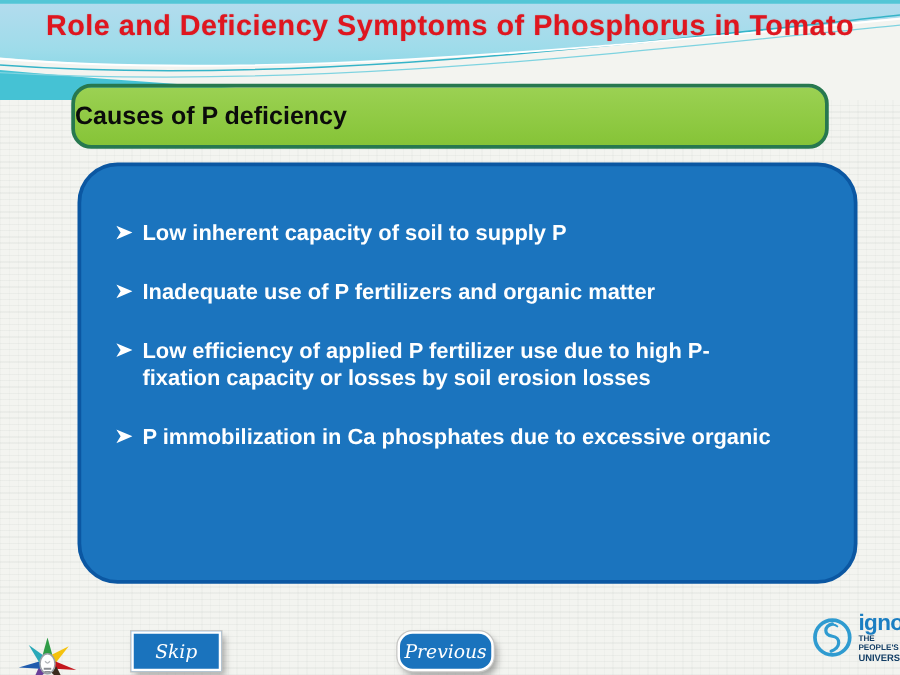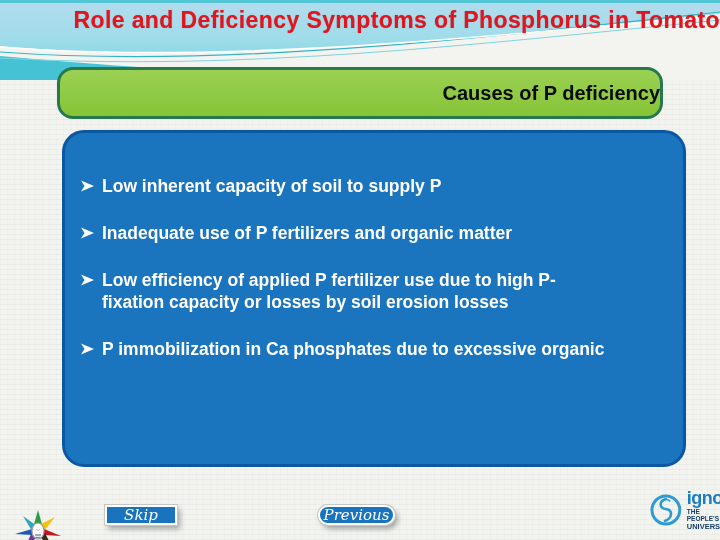--- a/index.html
+++ b/index.html
@@ -10,55 +10,55 @@
     font-family:"Liberation Sans", sans-serif;
     background-color:#f3f4f0;
     background-image:
       repeating-linear-gradient(0deg, rgba(160,170,165,0.10) 0 1px, transparent 1px 5px),
       repeating-linear-gradient(90deg, rgba(160,170,165,0.06) 0 1px, transparent 1px 7px);
   }
   
   .header-waves{position:absolute;top:0;left:0;width:720px;height:80px;}
   .slide-title{
     position:absolute;top:7px;left:0;width:720px;
-    text-align:right;
+    text-align:center;
     font-size:23px;font-weight:bold;letter-spacing:.4px;
     color:#df161f;
     text-shadow:0 0 1px rgba(180,0,0,.35);
   }
   
   .heading-box{
     position:absolute;left:57px;top:67px;width:606px;height:52px;
     box-sizing:border-box;
     background:linear-gradient(#9bd153,#86c437);
     border:3px solid #27784f;
     border-radius:16px;
-    display:flex;align-items:center;justify-content:flex-end;
+    display:flex;align-items:center;justify-content:flex-start;
     font-size:20px;font-weight:bold;color:#0b0b0b;
   }
   
   .content-box{
     position:absolute;left:62px;top:130px;width:624px;height:337px;
     box-sizing:border-box;
     background:#1b74be;
     border:3px solid #0b57a2;
-    border-radius:22px;
-    padding:42px 18px 0 16px;
+    border-radius:32px;
+    padding:42px 18px 0 28px;
   }
   .bullet-list{list-style:none;margin:0;padding:0;}
   .bullet-item{
     display:flex;align-items:flex-start;
     margin-bottom:25px;
     color:#ffffff;font-weight:bold;font-size:17.5px;line-height:22px;
   }
   .bullet-item .bullet-text{white-space:pre-line;}
   .bullet-arrow{flex:0 0 auto;margin:5px 8px 0 0;width:13px;height:12px;}
   
   .nav-btn{
-    position:absolute;top:505px;height:20px;
+    position:absolute;top:505px;height:32px;
     box-sizing:border-box;
     background:#1a73bd;
     border:2px solid #ffffff;
     box-shadow:0 0 0 1px #c6c6c4, 3px 4px 5px rgba(90,90,90,.5);
     color:#ffffff;
     font-family:"DejaVu Serif", serif;font-style:italic;font-size:15px;
     display:flex;align-items:center;justify-content:center;
     cursor:pointer;padding:0;
   }
   .btn-skip{left:105px;width:72px;}

